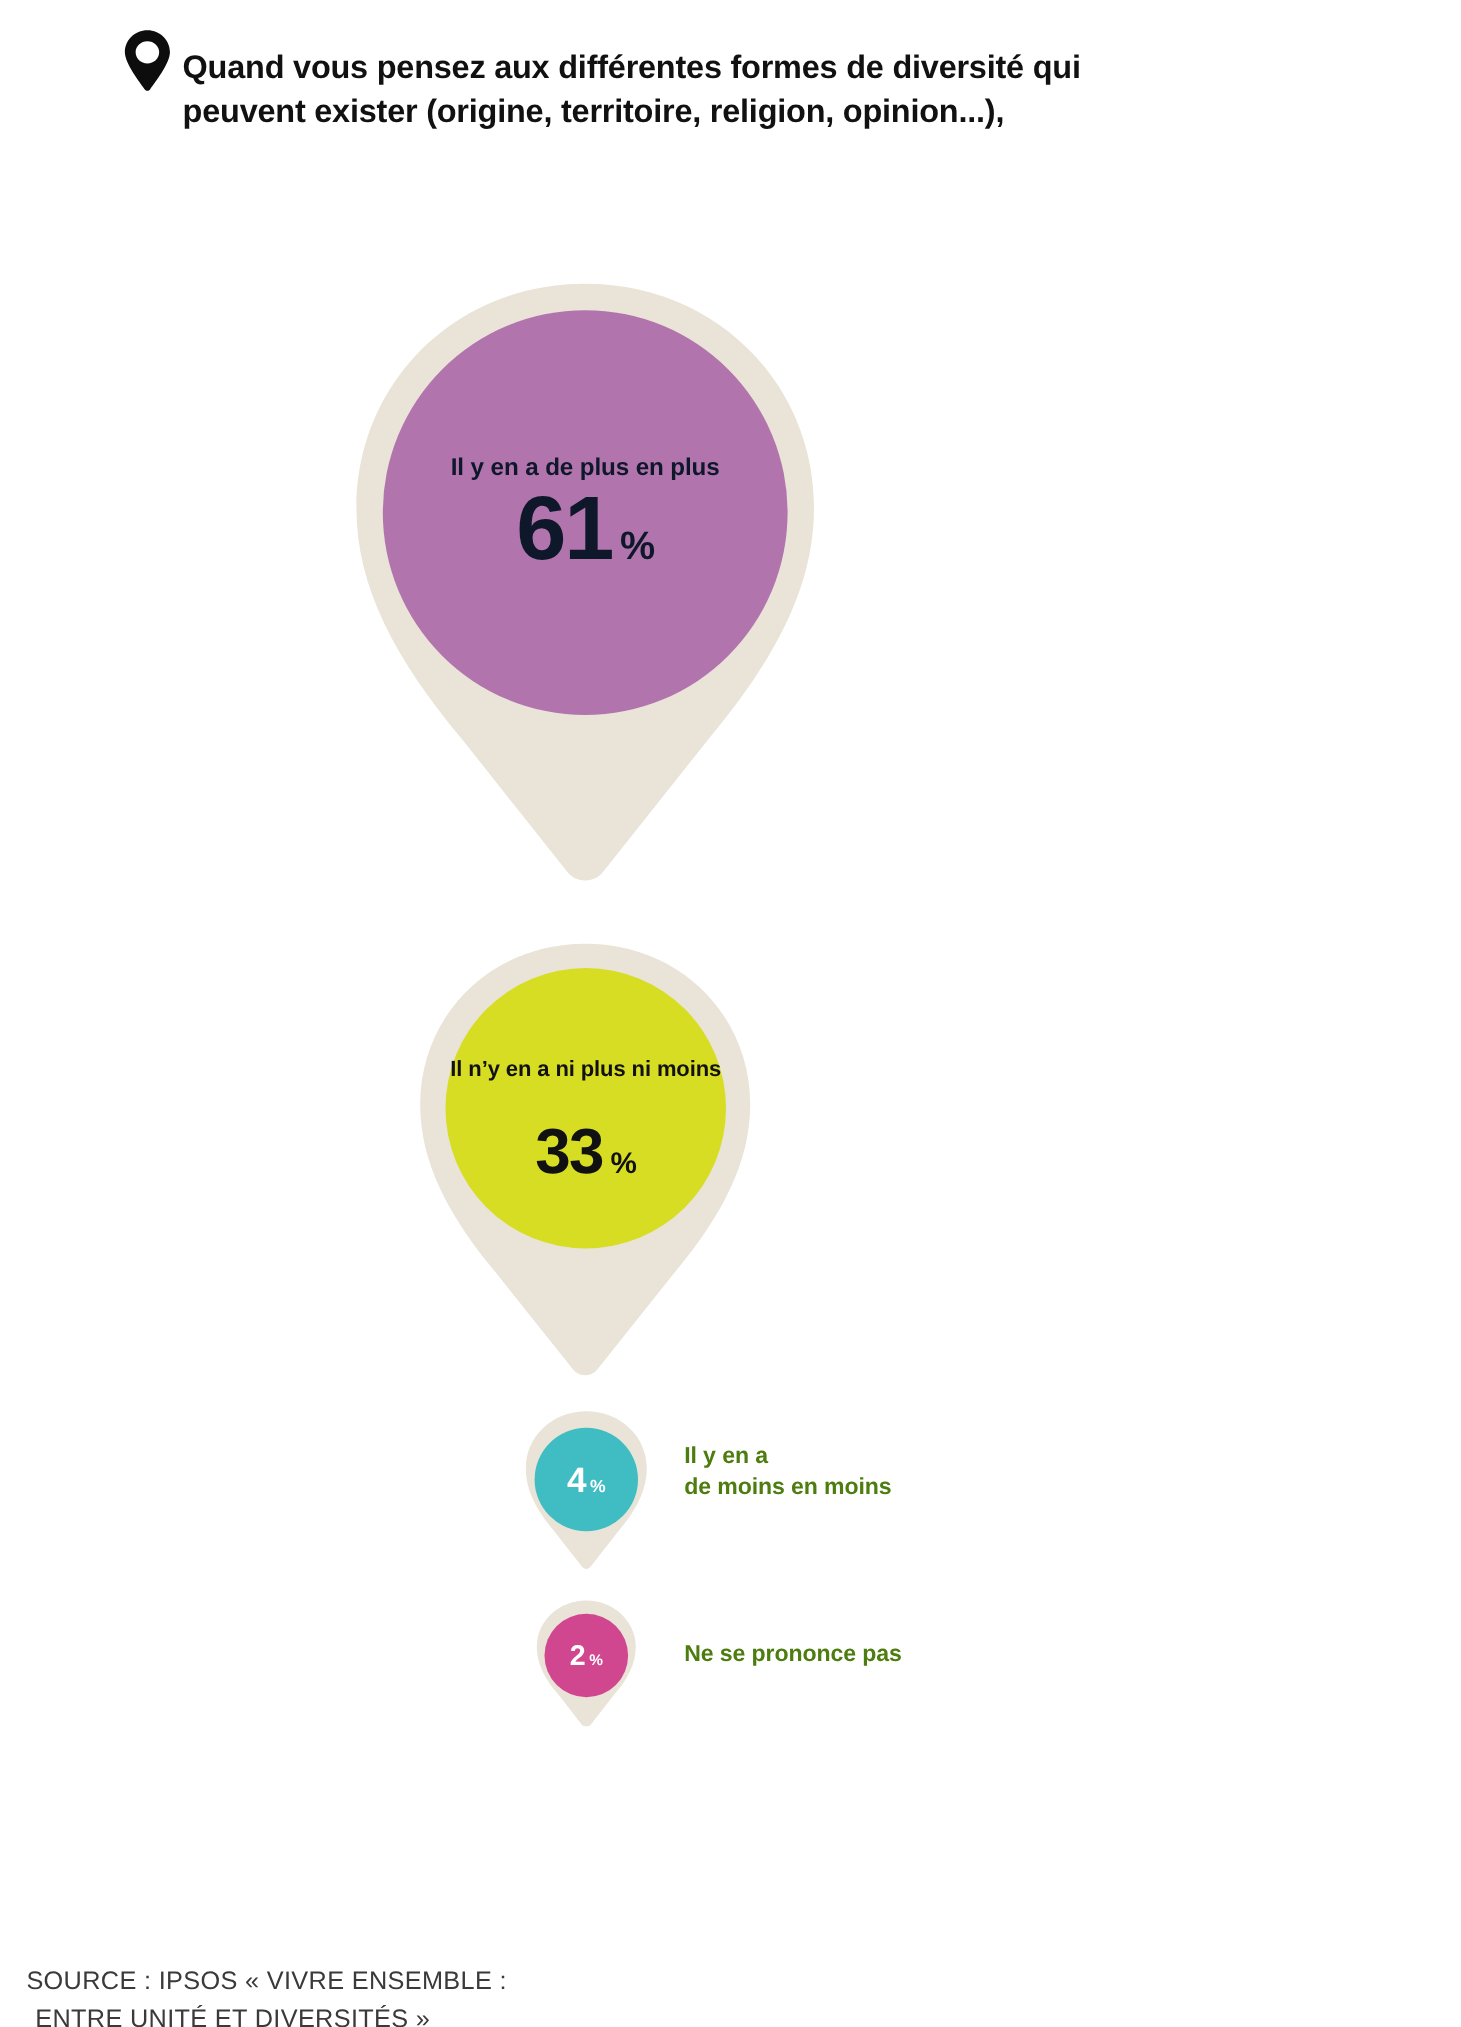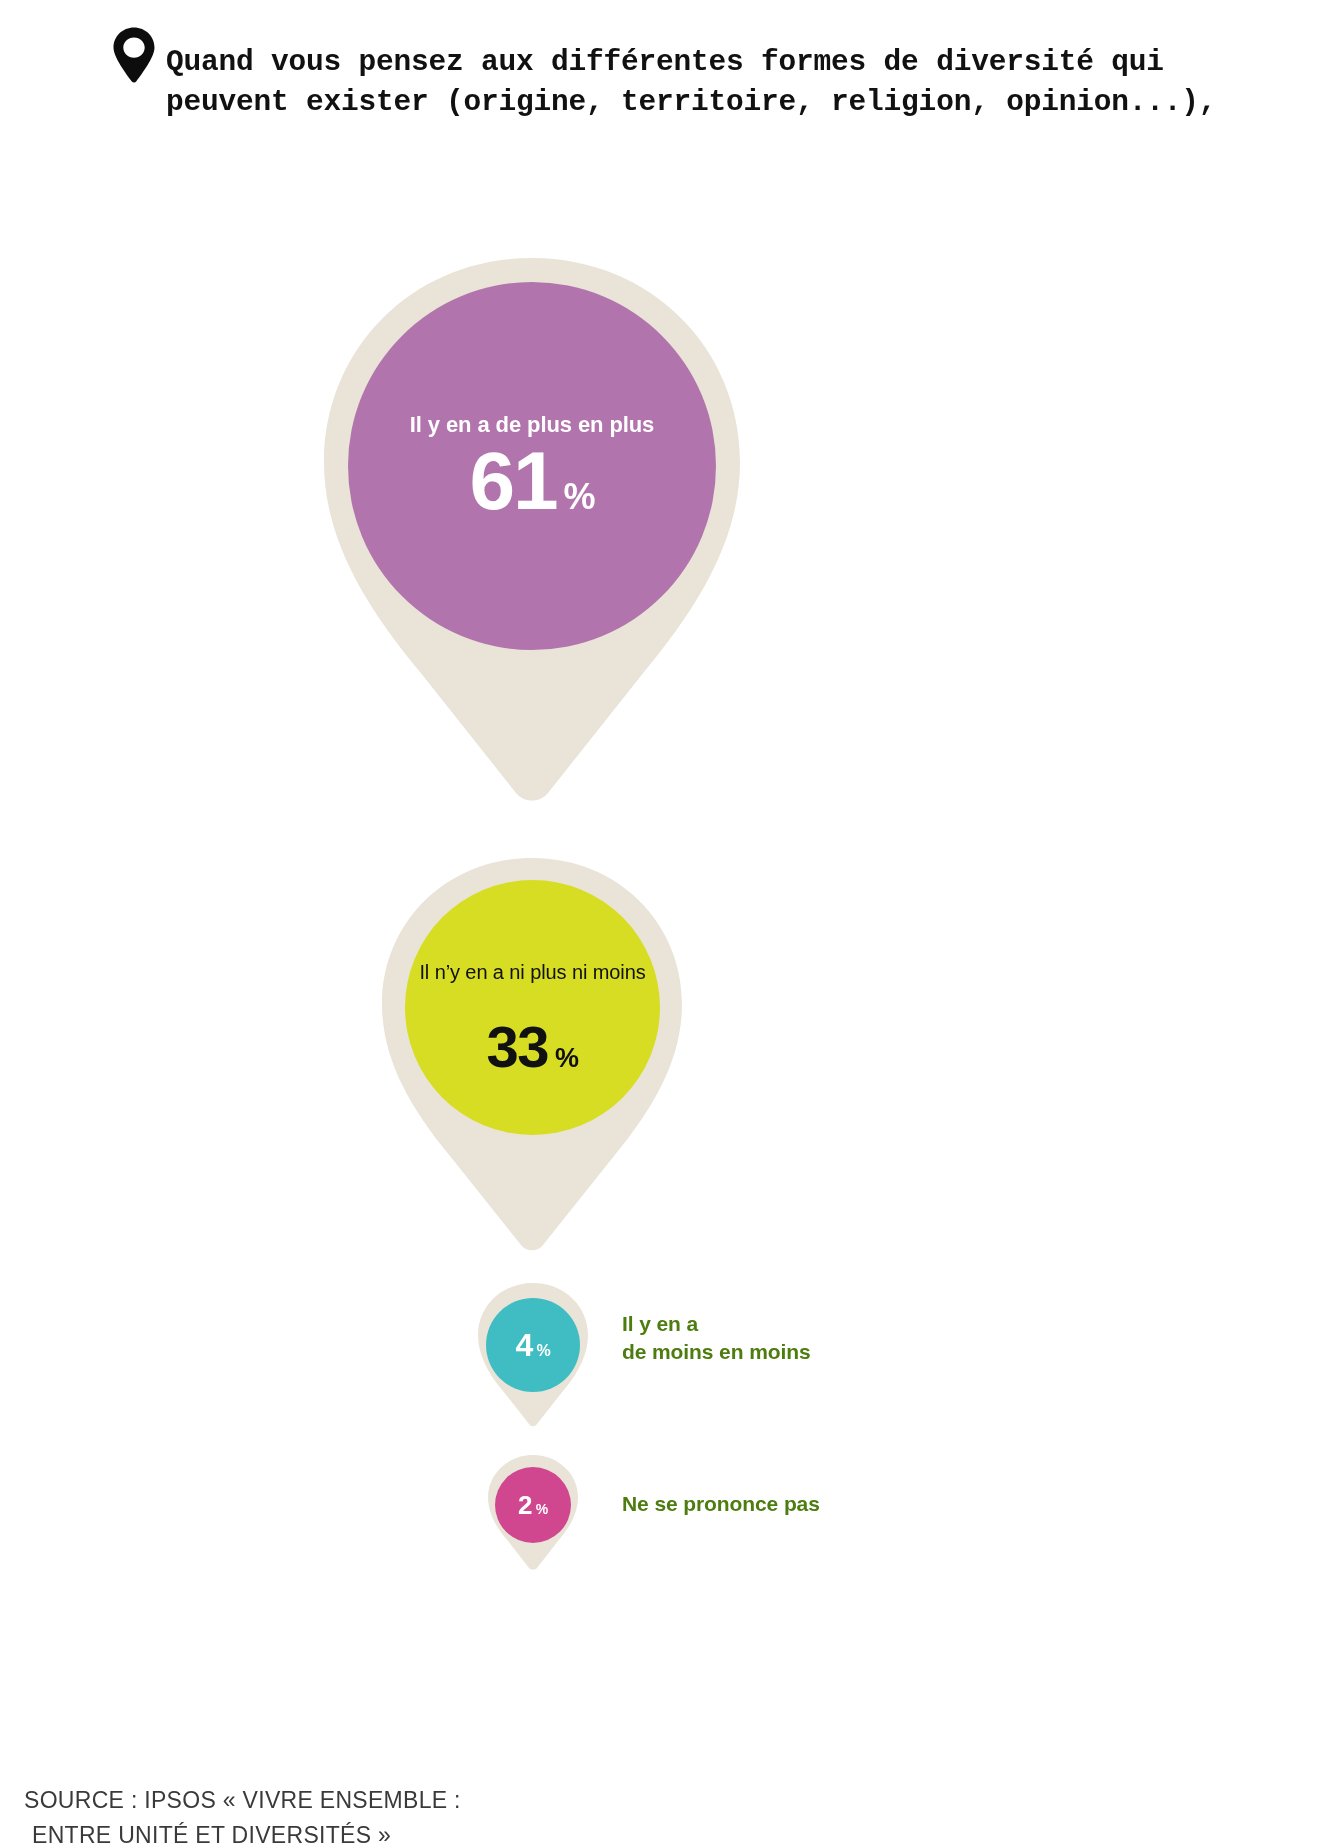--- a/index.html
+++ b/index.html
@@ -32,21 +32,21 @@
     flex: 0 0 auto;
     margin-top: 4px;
   }
   .title {
     font-size: 29.5px;
     line-height: 1.38;
     font-weight: 700;
     letter-spacing: -0.2px;
     color: #111111;
   }
-  .title .line { display: block; white-space: pre; font-family: Liberation Mono, monospace; }
+  .title .line { display: block; white-space: pre; }
 
   
   .stage {
     position: absolute;
     left: 0;
     top: 0;
     width: 1328px;
     height: 1843px;
   }
   .stage svg { display: block; }
@@ -63,21 +63,21 @@
     box-sizing: border-box;
   }
 
   
   .bubble-1 {
     left: 348px;
     top: 282px;
     width: 368px;
     height: 368px;
     background: #b274ad;
-    color: #ffffff;
+    color: #0f172a;
   }
   .bubble-1 .cap {
     font-size: 22px;
     font-weight: 700;
     line-height: 1.25;
     margin-bottom: 2px;
     letter-spacing: -0.1px;
   }
   .bubble-1 .num {
     font-size: 82px;
@@ -95,21 +95,21 @@
   .bubble-2 {
     left: 405px;
     top: 880px;
     width: 255px;
     height: 255px;
     background: #d6dd23;
     color: #111111;
   }
   .bubble-2 .cap {
     font-size: 20px;
-    font-weight: 400;
+    font-weight: 700;
     line-height: 1.22;
     margin-bottom: 1px;
     letter-spacing: -0.1px;
     margin-top: 21px;
   }
   .bubble-2 .num {
     font-size: 58px;
     font-weight: 700;
     line-height: 1;
     letter-spacing: -1.5px;

